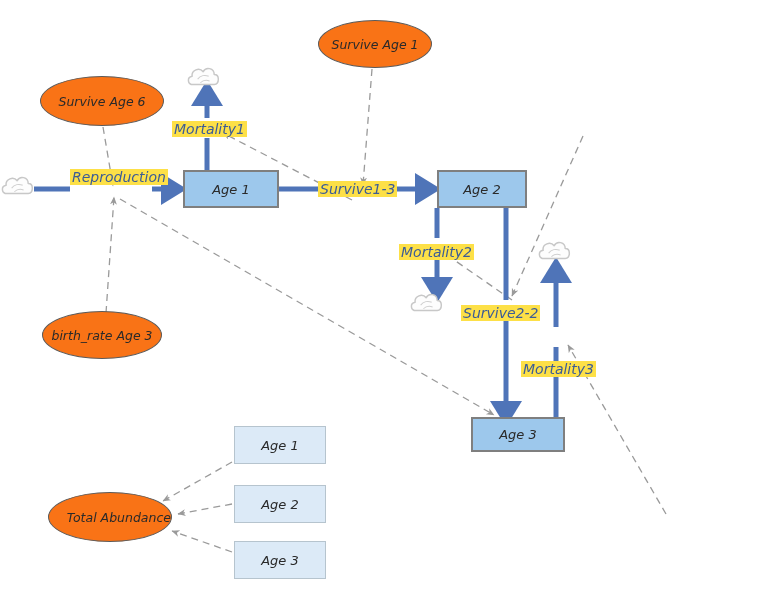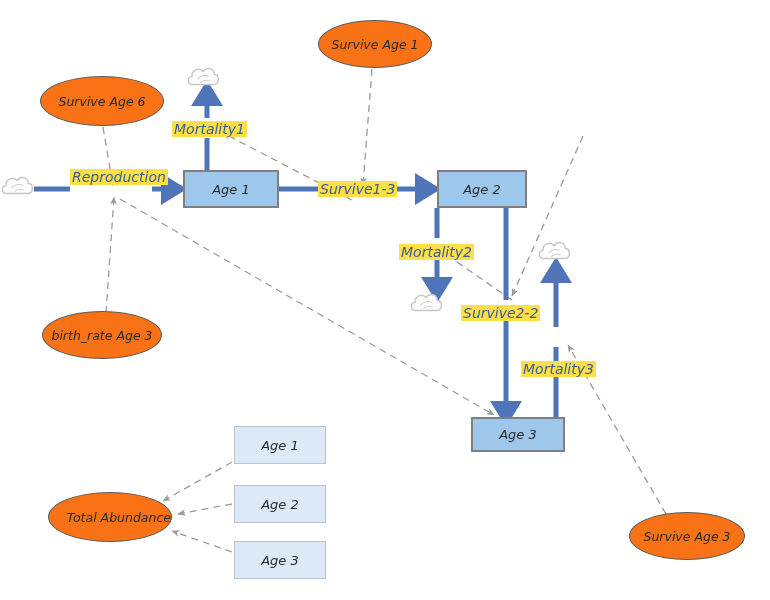--- a/index.html
+++ b/index.html
@@ -199,23 +199,20 @@
 
   <div class="converter" style="left:40px;  top:76px;  width:124px; height:50px;">
     <span>Survive Age 6</span>
   </div>
   <div class="converter" style="left:318px; top:20px;  width:114px; height:48px;">
     <span>Survive Age 1</span>
   </div>
   <div class="converter" style="left:42px;  top:311px; width:120px; height:48px;text-align:center;">
     <span>birth_rate Age 3</span>
   </div>
-  <div class="converter" style="left:629px; top:512px; width:116px; height:48px;">
-    <span>Survive Age 3</span>
-  </div>
   <div class="converter" style="left:48px;  top:492px; width:124px; height:50px;justify-content:flex-end;">
     <span>Total Abundance</span>
   </div>
 
   <div class="flow-label" style="left:70px;  top:169px;">Reproduction</div>
   <div class="flow-label" style="left:172px; top:121px;">Mortality1</div>
   <div class="flow-label" style="left:318px; top:181px;">Survive1-3</div>
   <div class="flow-label" style="left:399px; top:244px;text-align:right;">Mortality2</div>
   <div class="flow-label" style="left:461px; top:305px;">Survive2-2</div>
   <div class="flow-label" style="left:521px; top:318px;margin-top:43px;">Mortality3</div>

